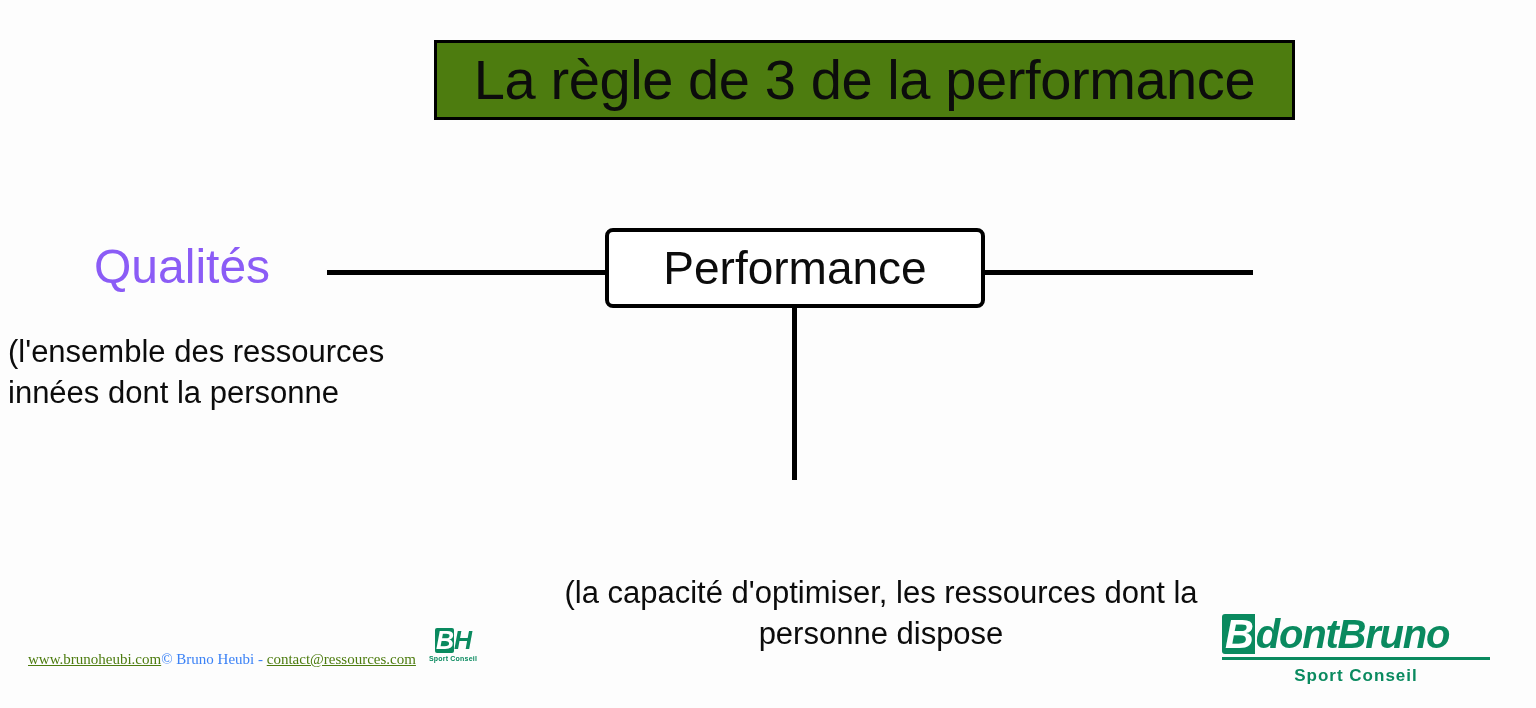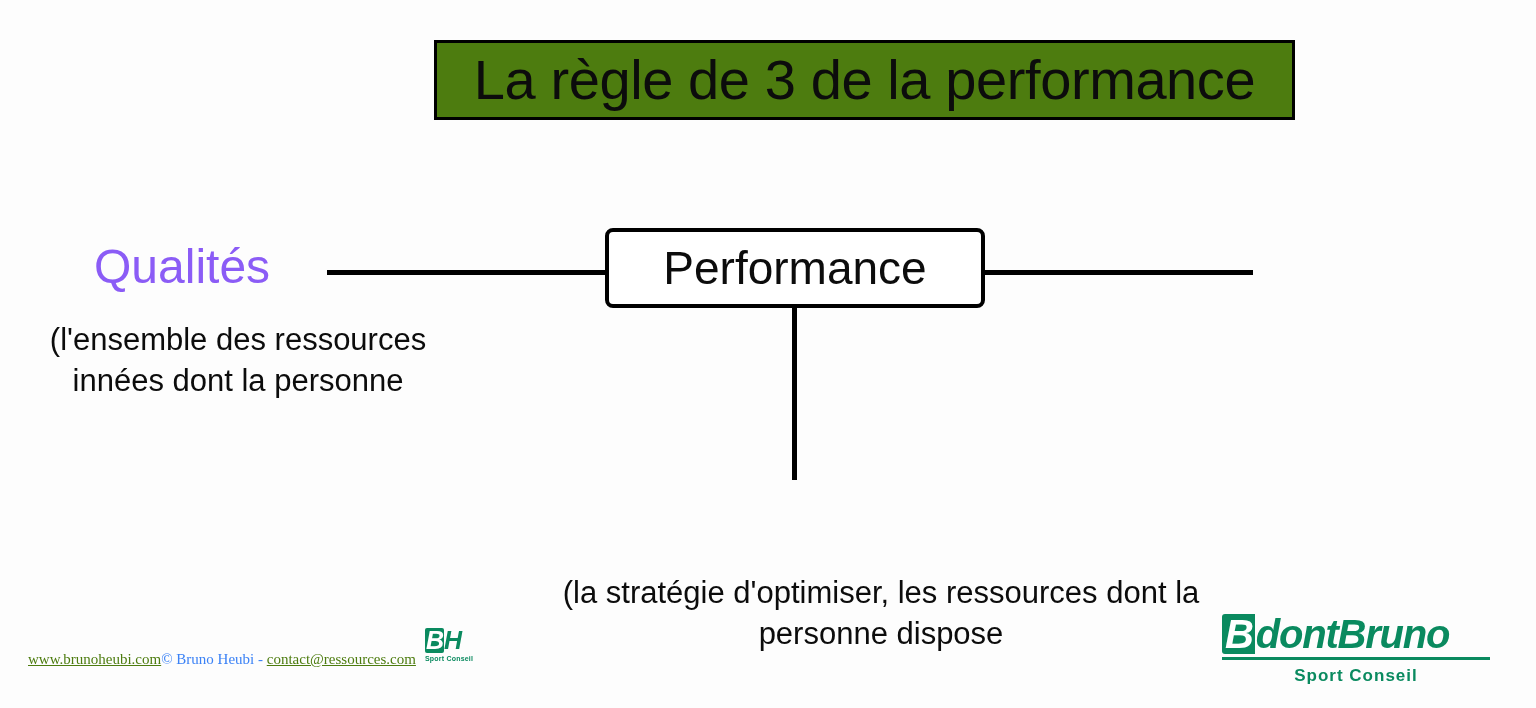--- a/index.html
+++ b/index.html
@@ -97,21 +97,21 @@
     color: #8b5cf6;
   }
   .branch-desc {
     position: absolute;
     font-size: 31px;
     line-height: 1.32;
     color: #0c0c0c;
   }
 
   .q-title  { left: 94px;  top: 243px; }
-  .q-desc   { left: 8px;   top: 320px; width: 460px; text-align: center; }
+  .q-desc   { left: 8px;   top: 332px; width: 460px; }
 
   .v-title  { left: 1266px; top: 241px; }
   .v-desc   { left: 1146px; top: 314px; width: 380px; text-align: left; }
 
   .e-title  { left: 625px;  top: 503px; }
   .e-desc   { left: 556px;  top: 573px; width: 650px; text-align: center; }
 
   
   .footer-credit {
     position: absolute;
@@ -131,20 +131,21 @@
     color: #3b82f6;
   }
 
   
   .logo-small {
     position: absolute;
     left: 425px;
     top: 628px;
     width: 56px;
     height: 38px;
+    text-align: center;
   }
   .logo-small .mono {
     font-family: "Liberation Sans", sans-serif;
     font-weight: bold;
     font-style: italic;
     font-size: 25px;
     line-height: 1;
     color: #0a8a5f;
     letter-spacing: -1px;
   }
@@ -227,21 +228,21 @@
   <div class="conn conn-down"></div>
 
   <div class="perf-box">
     <div class="perf-text">Performance</div>
   </div>
 
   <div class="branch-title q-title">Qualités</div>
   <div class="branch-desc q-desc">(l'ensemble des ressources innées dont la personne</div>
 
 
-  <div class="branch-desc e-desc">(la stratégie d'optimiser, les ressources dont la personne dispose</div>
+  <div class="branch-desc e-desc">(la capacité d'optimiser, les ressources dont la personne dispose</div>
 
   <div class="footer-credit">
     <span class="lnk">www.brunoheubi.com</span><span class="mid">© Bruno Heubi  - </span><span class="lnk">contact@ressources.com</span>
   </div>
 
   <div class="logo-small">
     <div class="mono"><span class="blk">B</span><span>H</span></div>
     <div class="tag">Sport Conseil</div>
   </div>
 

